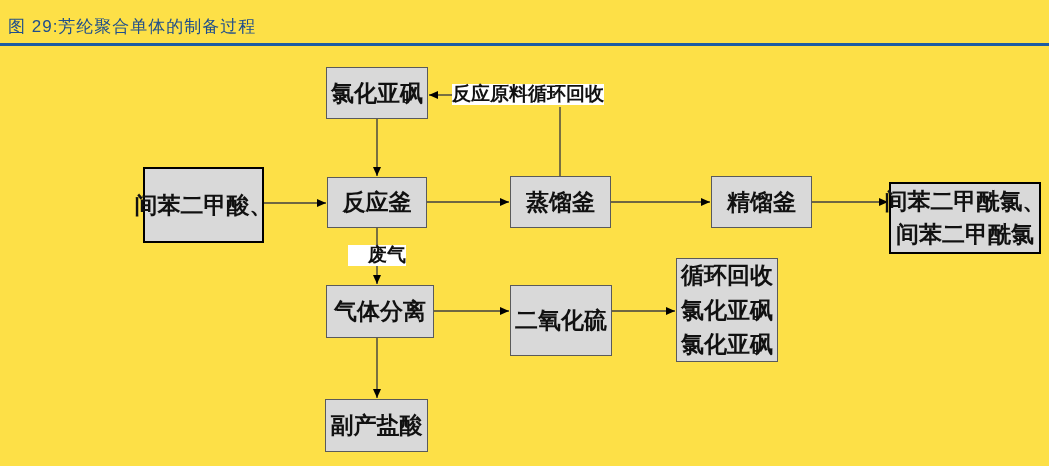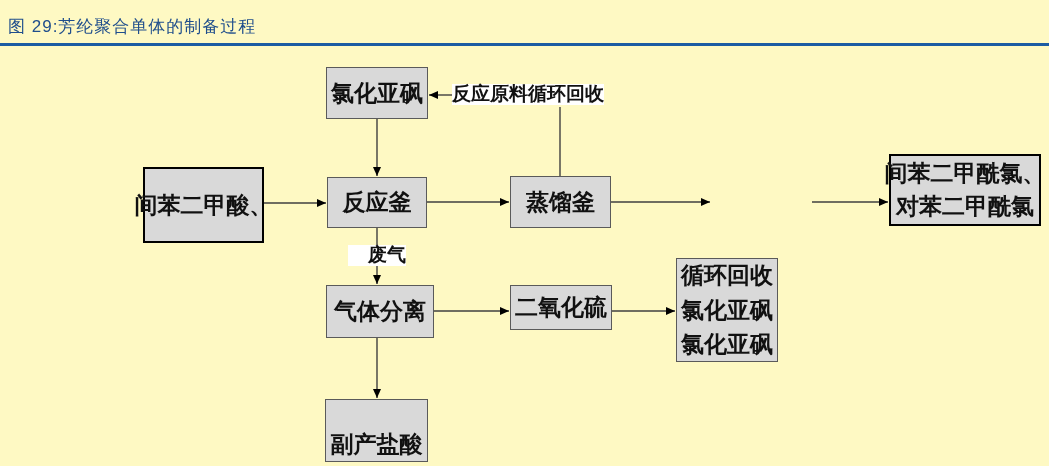--- a/index.html
+++ b/index.html
@@ -1,19 +1,19 @@
 <!DOCTYPE html>
 <html><head>
 <meta charset="utf-8">
 <style>
   html,body{margin:0;padding:0;background:#ffffff;}
   .canvas{
     position:relative;
     width:1049px;height:466px;
-    background:#fef9c3;
+    background:#fde047;
     font-family:"Liberation Sans","DejaVu Sans",sans-serif;
     overflow:hidden;
   }
   .fig-title{
     position:absolute;left:8px;top:15px;
     font-size:17px;letter-spacing:1px;
     color:#1F4E8C;font-weight:400;
   }
   .title-rule{
     position:absolute;left:0;top:43px;
@@ -84,41 +84,44 @@
   </div>
 
   <div class="node" style="left:510px;top:176px;width:101px;height:52px;">
     <span>蒸馏釜</span>
   </div>
 
   <div class="node" style="left:327px;top:177px;width:100px;height:51px;">
     <span>反应釜</span>
   </div>
 
+  <div class="node" style="left:711px;top:176px;width:101px;height:52px;">
+    <span>精馏釜</span>
+  </div>
 
-  <div class="node terminal" style="left:889px;top:154px;width:152px;height:72px;">
+  <div class="node terminal" style="left:889px;top:182px;width:152px;height:72px;">
     <span>间苯二甲酰氯、</span>
-    <span>对苯二甲酰氯</span>
+    <span>间苯二甲酰氯</span>
   </div>
 
   <div class="node" style="left:326px;top:285px;width:108px;height:53px;">
     <span>气体分离</span>
   </div>
 
-  <div class="node" style="left:510px;top:285px;width:102px;height:45px;">
+  <div class="node" style="left:510px;top:285px;width:102px;height:71px;">
     <span>二氧化硫</span>
   </div>
 
   <div class="node" style="left:676px;top:258px;width:102px;height:104px;line-height:1.5;">
     <span>循环回收</span>
     <span>氯化亚砜</span>
     <span>氯化亚砜</span>
   </div>
 
-  <div class="node" style="left:325px;top:399px;width:103px;height:63px;justify-content:flex-end;">
+  <div class="node" style="left:325px;top:399px;width:103px;height:53px;">
     <span>副产盐酸</span>
   </div>
 
   <div class="edge-label" style="left:348px;top:245px;width:58px;">废气</div>
 
   <div class="edge-label" style="left:452px;top:84px;">反应原料循环回收</div>
 
 </div>
 
 </body></html>

